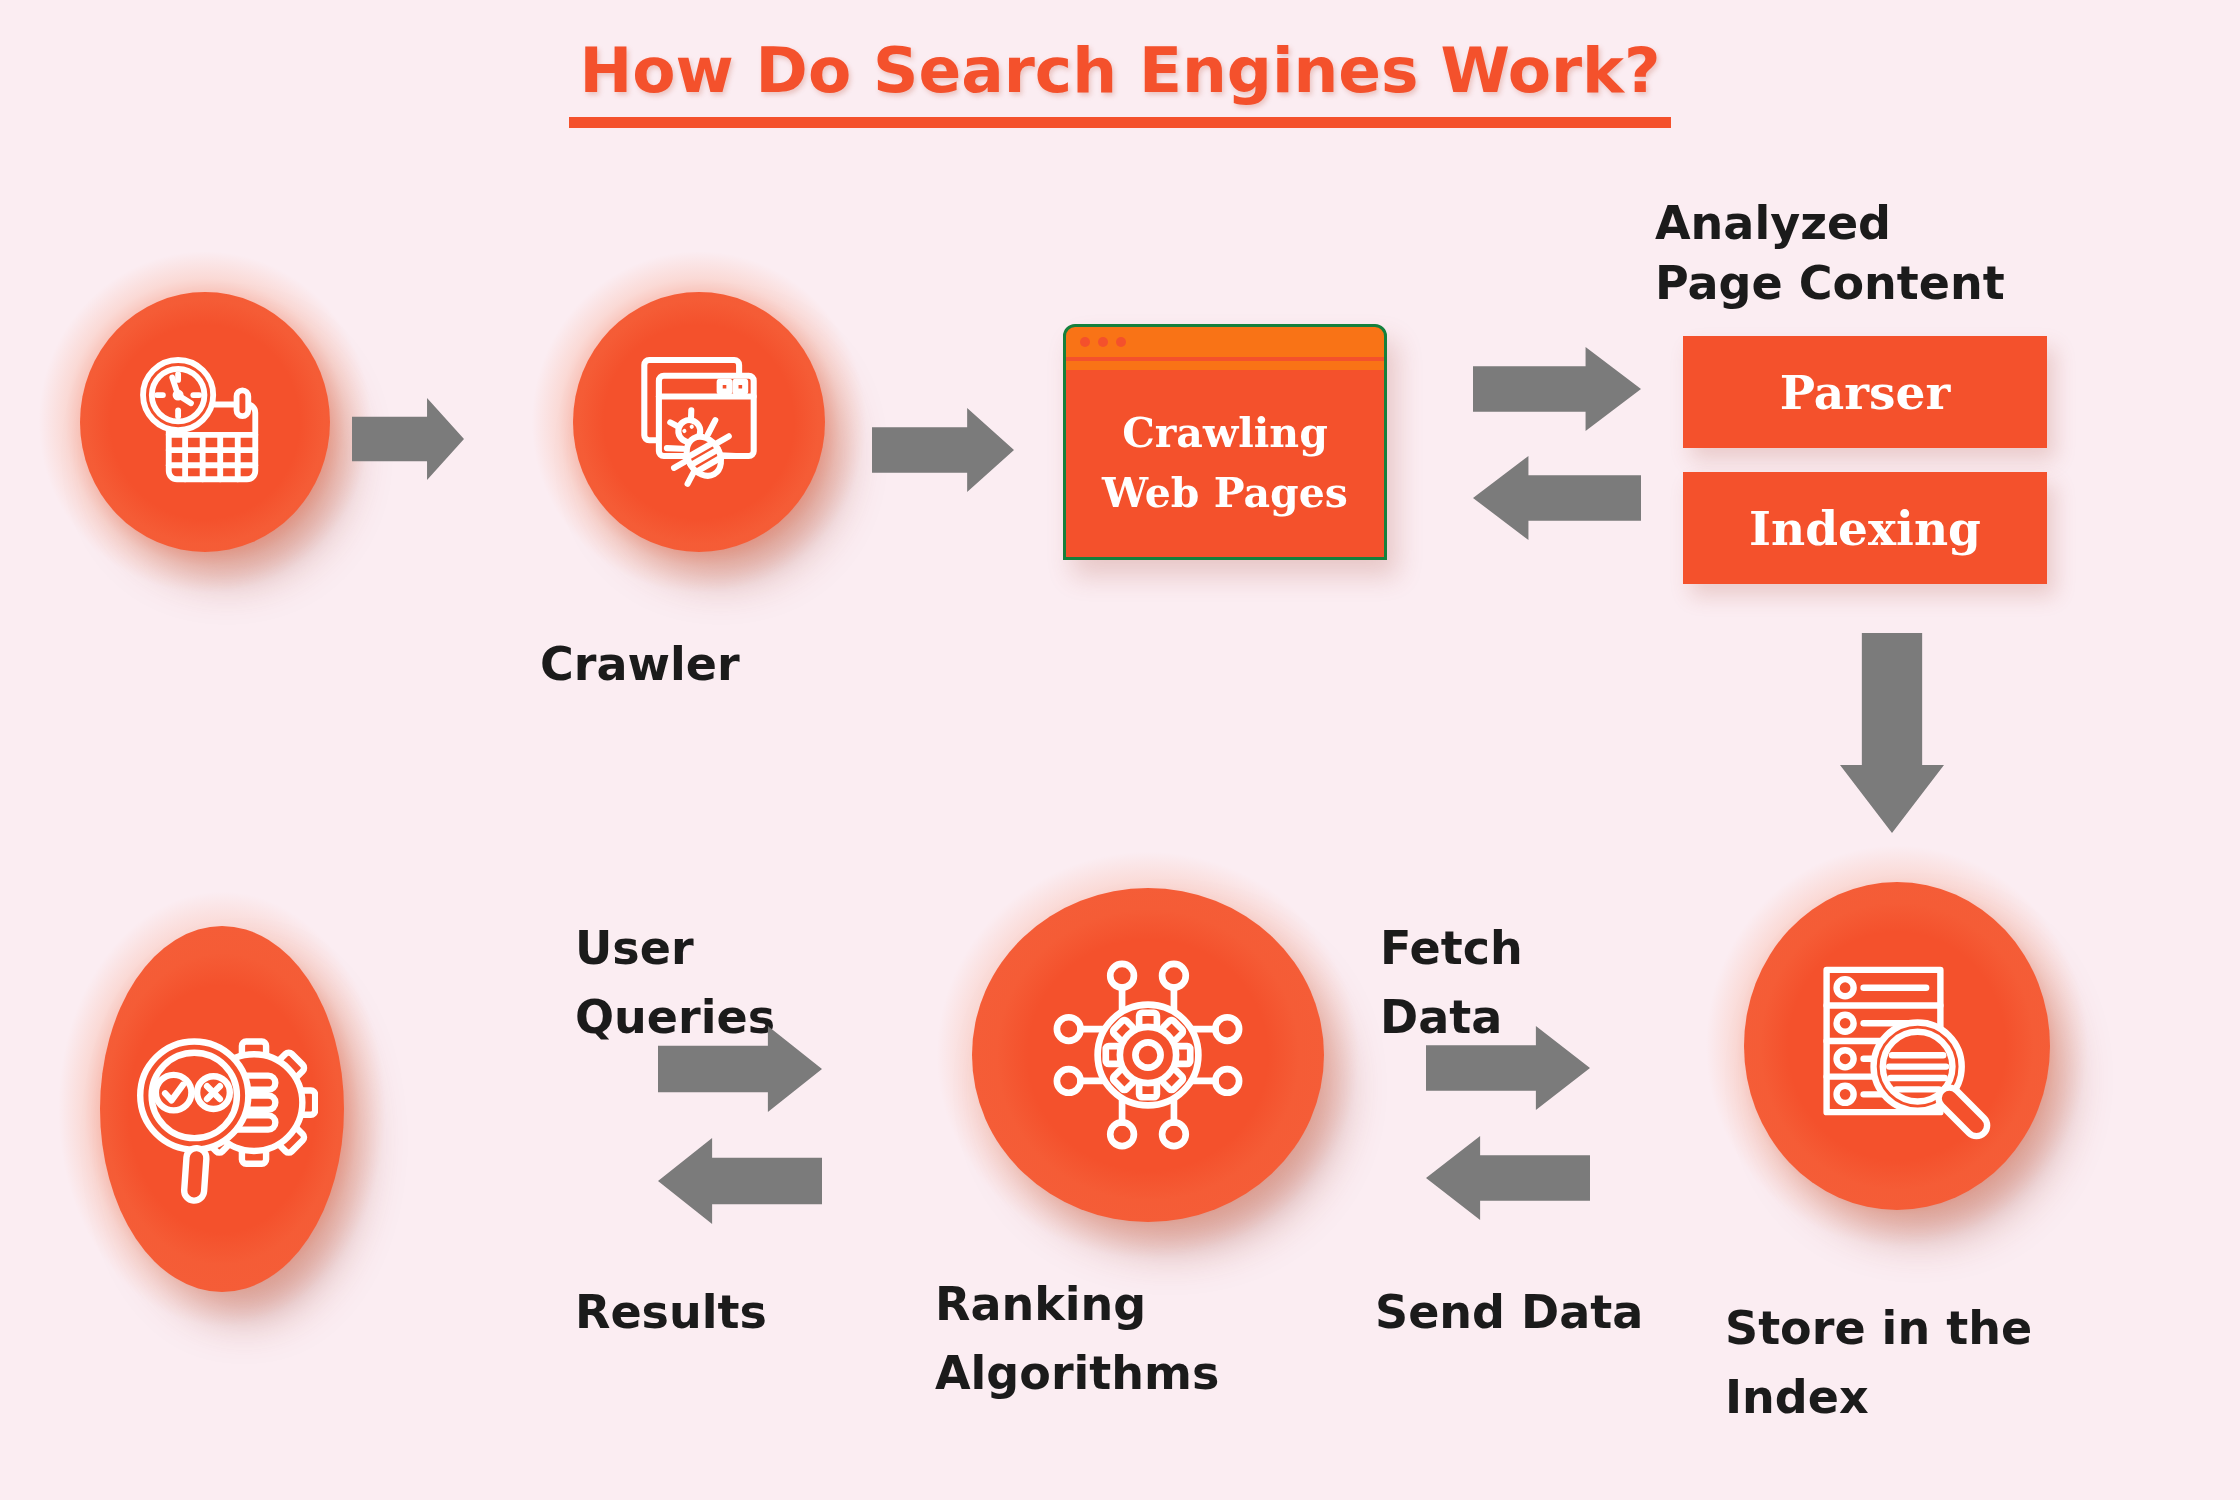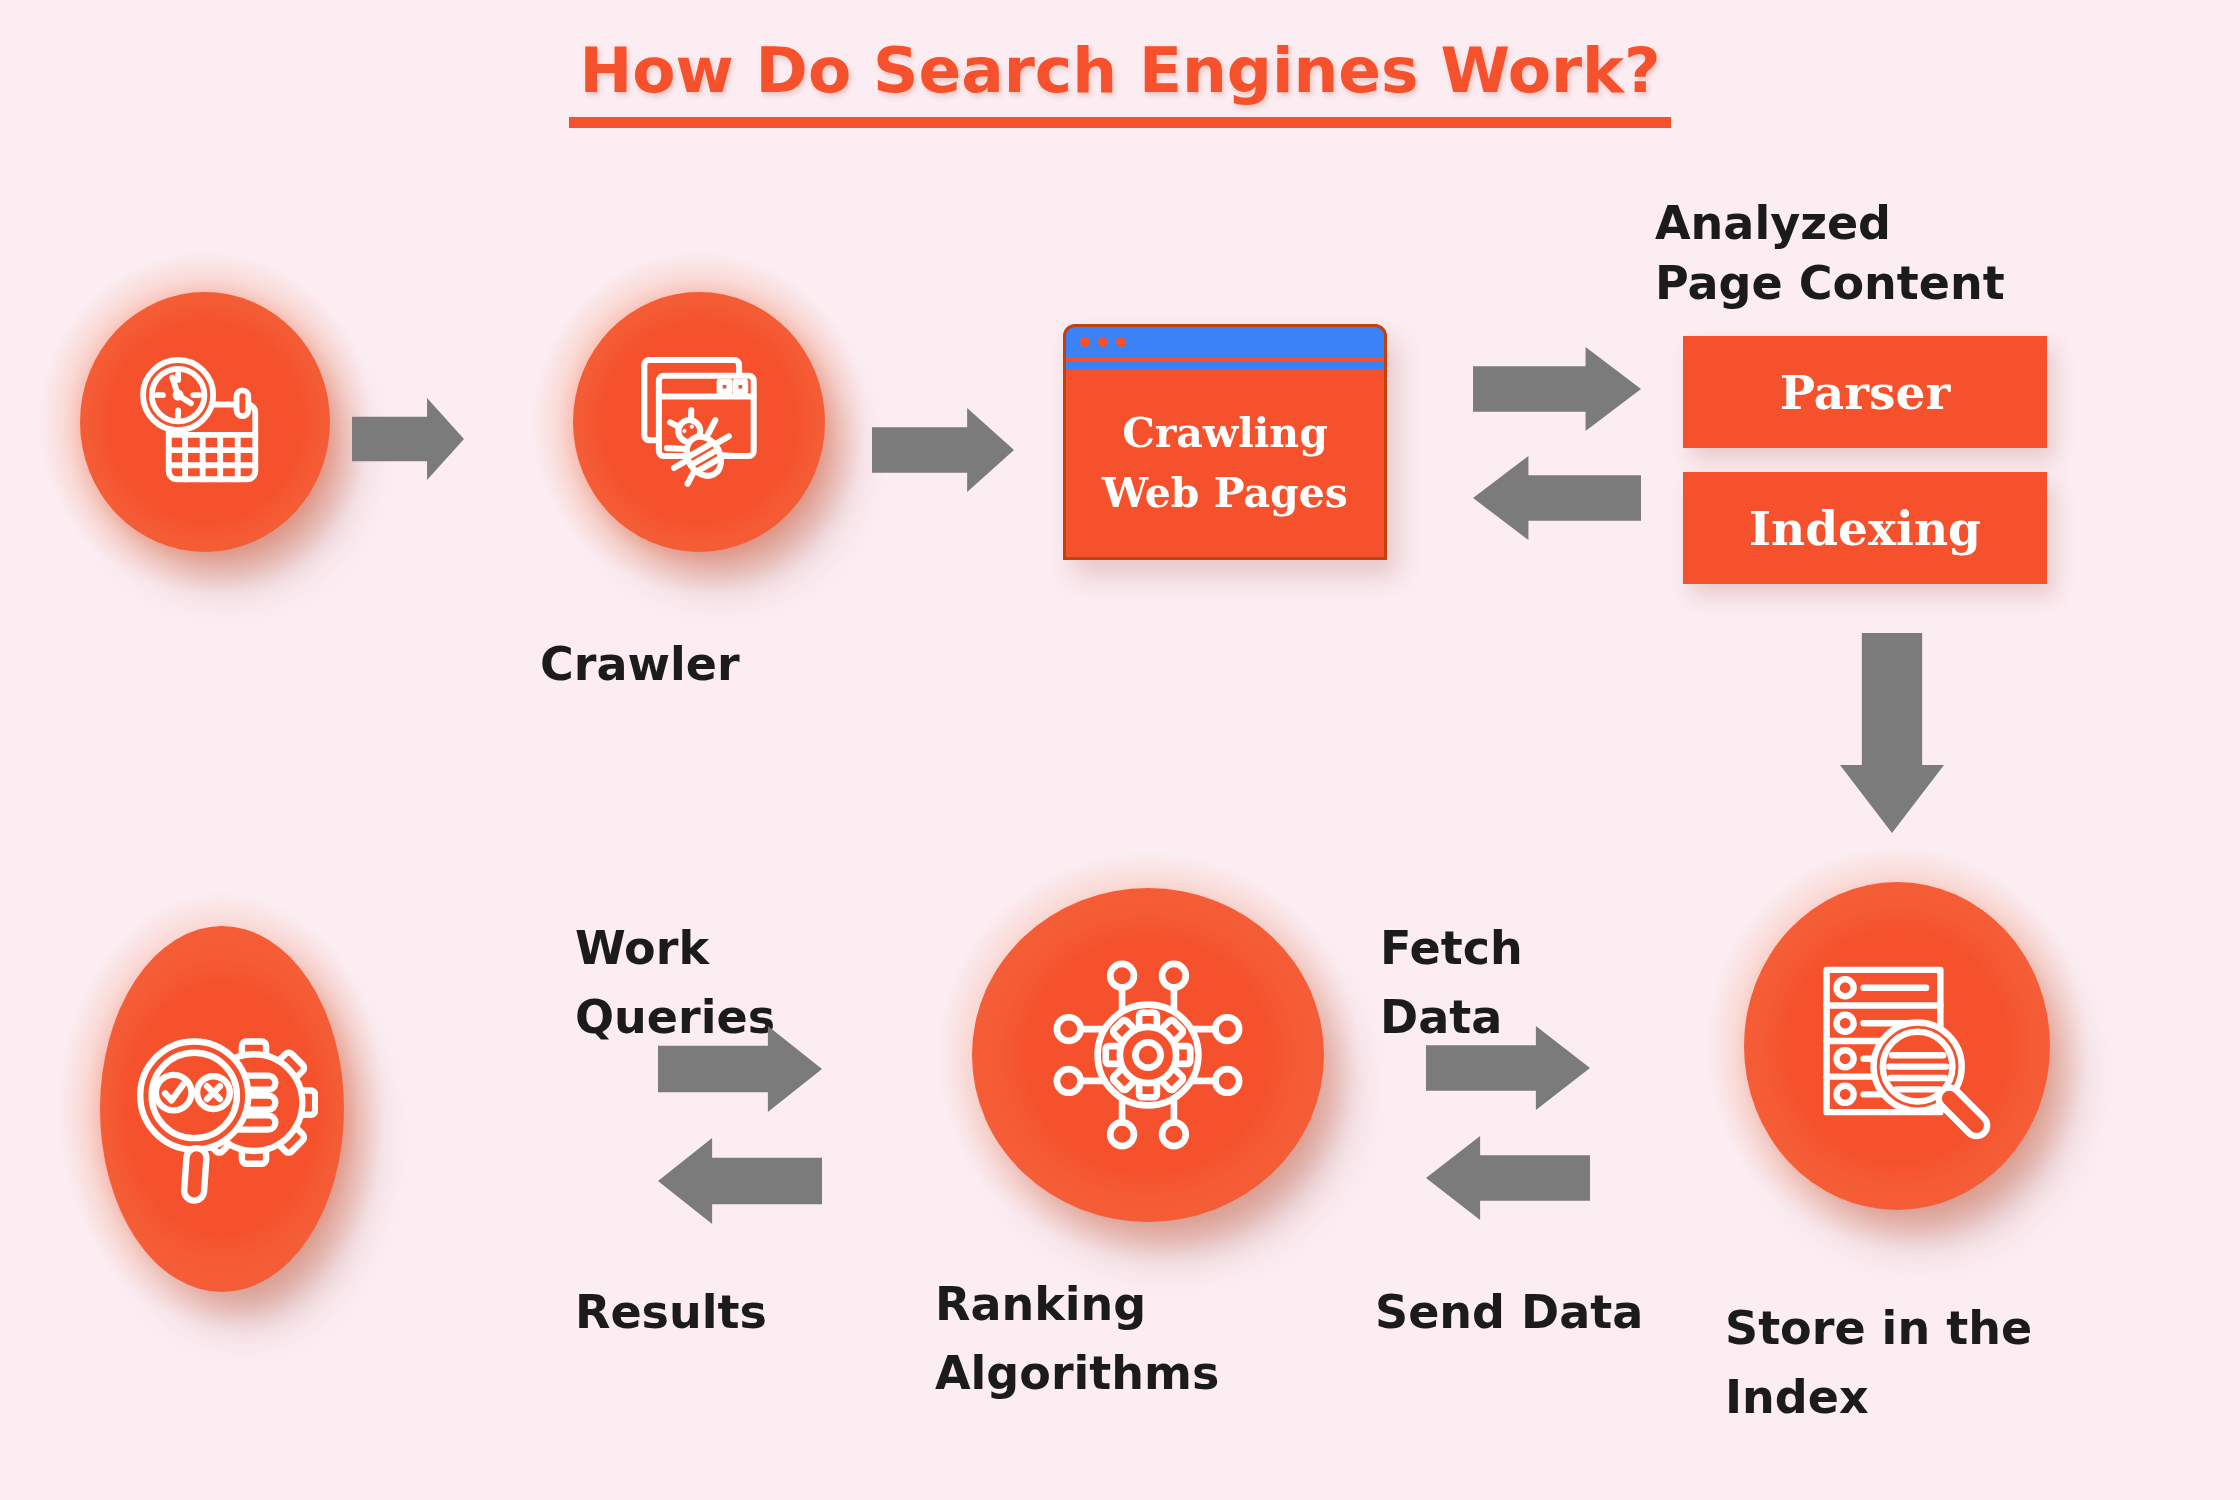--- a/index.html
+++ b/index.html
@@ -49,21 +49,21 @@
   #arrow-box-parser{left:1473px;top:347px;width:168px;height:84px;}
   #arrow-parser-box{left:1473px;top:456px;width:168px;height:84px;}
   #arrow-indexing-store{left:1840px;top:633px;width:104px;height:200px;}
   #arrow-user-queries{left:658px;top:1026px;width:164px;height:86px;}
   #arrow-results{left:658px;top:1138px;width:164px;height:86px;}
   #arrow-fetch{left:1426px;top:1026px;width:164px;height:84px;}
   #arrow-send{left:1426px;top:1136px;width:164px;height:84px;}
 
   
   .crawl-box{position:absolute;left:1063px;top:324px;width:324px;height:236px;
-             border:3px solid #c2410c;border-radius:12px 12px 0 0;background:#3b82f6;
+             border:3px solid #15803d;border-radius:12px 12px 0 0;background:#f97316;
              box-shadow:10px 16px 26px rgba(170,70,50,.22);display:flex;flex-direction:column;box-sizing:border-box;}
   .crawl-box .bar{height:30px;display:flex;align-items:center;gap:8px;padding-left:14px;
                   border-bottom:4px solid #F4512C;}
   .crawl-box .dot{width:10px;height:10px;border-radius:50%;background:#F4512C;}
   .crawl-box .gapline{height:9px;}
   .crawl-box .body{flex:1;background:#F4512C;color:#fff;display:flex;align-items:center;
                    justify-content:center;text-align:center;
                    font-family:"DejaVu Serif","Liberation Serif",serif;
                    font-size:41px;font-weight:700;line-height:1.45;}
 
@@ -191,21 +191,21 @@
         <circle cx="33.5" cy="56" r="12.5"></circle>
         <polyline points="27.5,56.5 32,61.5 40,50.5"></polyline>
         <circle cx="61.5" cy="56" r="11.5"></circle>
         <line x1="57" y1="51.5" x2="66" y2="60.5"></line>
         <line x1="66" y1="51.5" x2="57" y2="60.5"></line>
         <rect x="43" y="95" width="14" height="37" rx="7" fill="#F4512C" transform="rotate(4 50 95)"></rect>
       </g>
     </svg>
   </div>
 
-  <div class="label" id="user-queries-label">Work Queries</div>
+  <div class="label" id="user-queries-label">User Queries</div>
   <div class="arrow right" id="arrow-user-queries"></div>
   <div class="arrow left" id="arrow-results"></div>
   <div class="label" id="results-label">Results</div>
 
   <div class="blob" id="ranking-node">
     <svg width="200" height="200" viewBox="0 0 135 135">
       <g stroke="#fff" stroke-width="4.5" fill="none" stroke-linecap="round" stroke-linejoin="round">
         <line x1="50" y1="22" x2="50" y2="38"></line>
         <line x1="85" y1="22" x2="85" y2="38"></line>
         <line x1="50" y1="113" x2="50" y2="97"></line>

